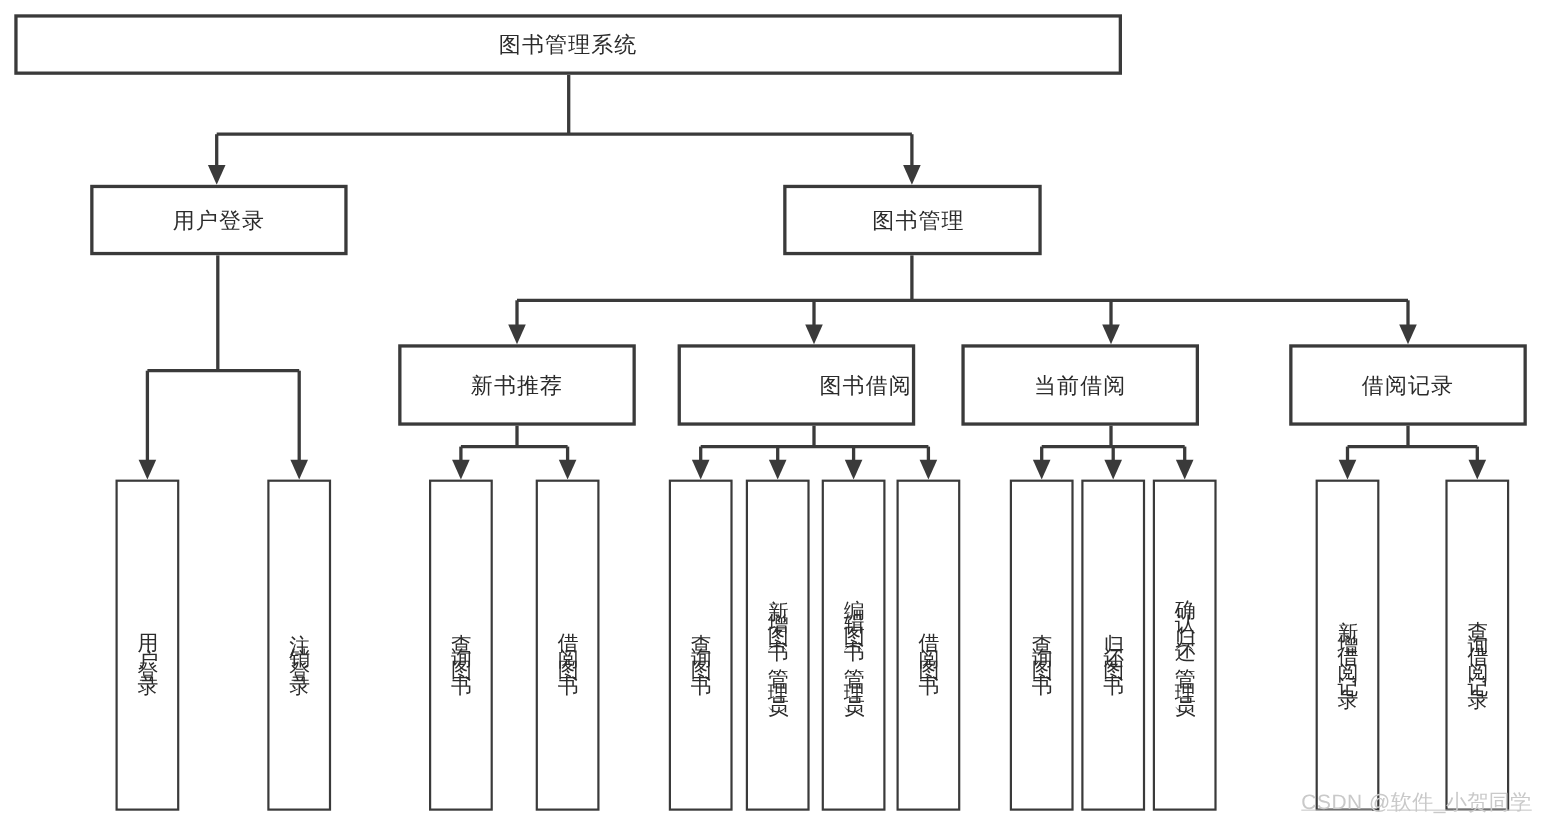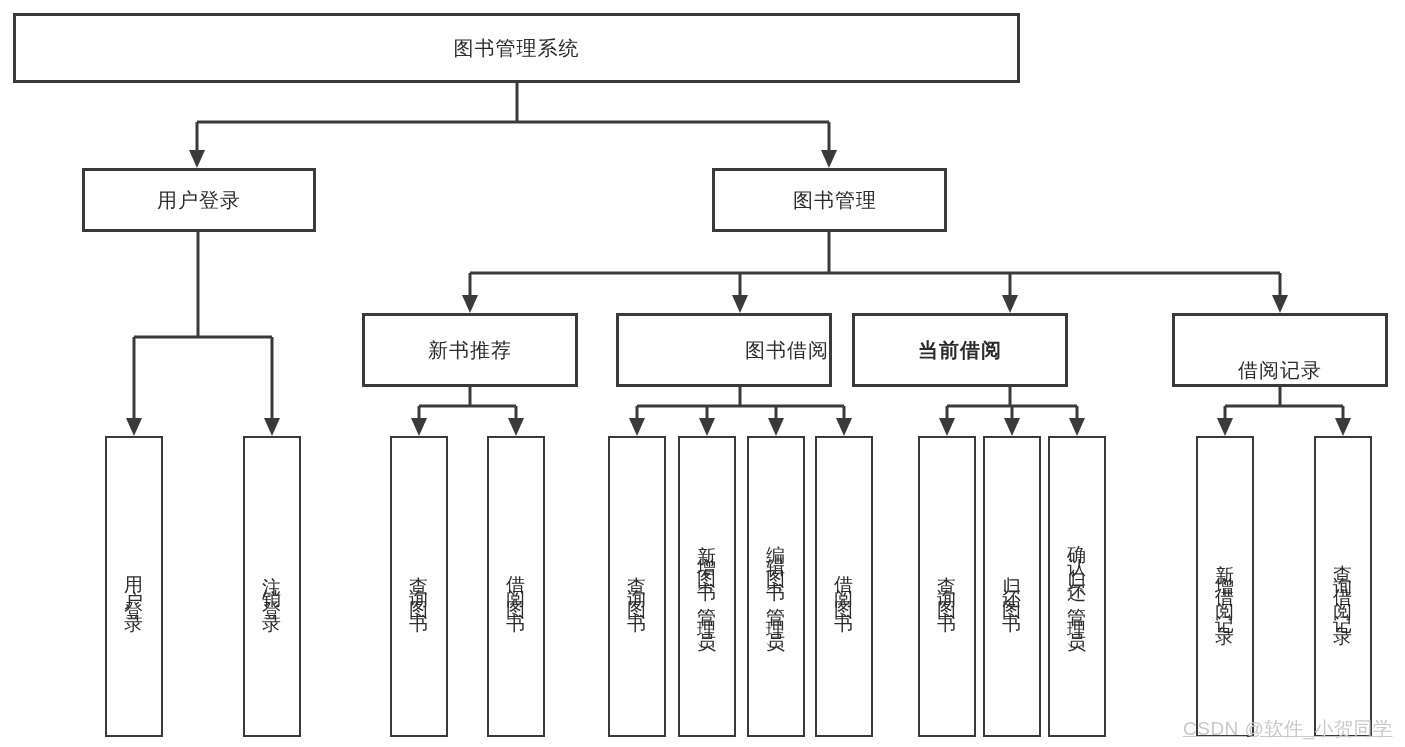--- a/index.html
+++ b/index.html
@@ -35,28 +35,28 @@
     box-sizing: border-box;
     background: #ffffff;
     border: 3px solid #3a3a3a;
     display: flex;
     align-items: center;
     justify-content: center;
     color: #2b2b2b;
     font-size: 20px;
     letter-spacing: 1px;
   }
-  .root-node  { left: 13px;  top: 13px;  width: 1007px; height: 70px; }
+  .root-node  { left: 13px;  top: 13px;  width: 1007px; height: 55px; }
   .n-login    { left: 82px;  top: 168px; width: 234px;  height: 64px; }
   .n-bookmgr  { left: 712px; top: 168px; width: 235px;  height: 64px; padding-left: 11px; }
   .lvl3       { top: 313px; width: 216px; height: 74px; }
   .n-newbook  { left: 362px; }
   .n-borrow   { left: 616px; justify-content: flex-end; }
-  .n-current  { left: 852px; font-weight: bold; }
-  .n-records  { left: 1172px; align-items: flex-end; }
+  .n-current  { left: 874px; }
+  .n-records  { left: 1172px; }
   .leaf {
     position: absolute;
     box-sizing: border-box;
     top: 436px;
     width: 58px;
     height: 301px;
     background: #ffffff;
     border: 2.5px solid #3a3a3a;
     display: flex;
     align-items: center;

